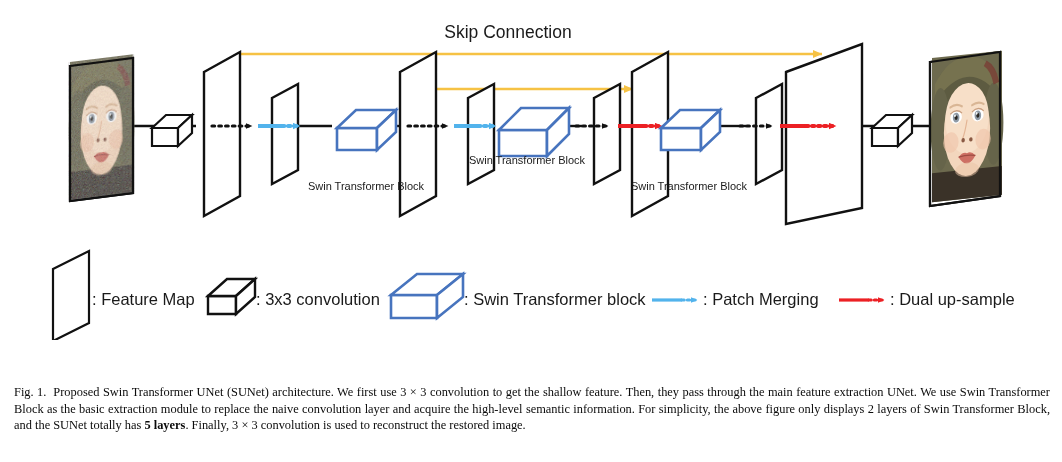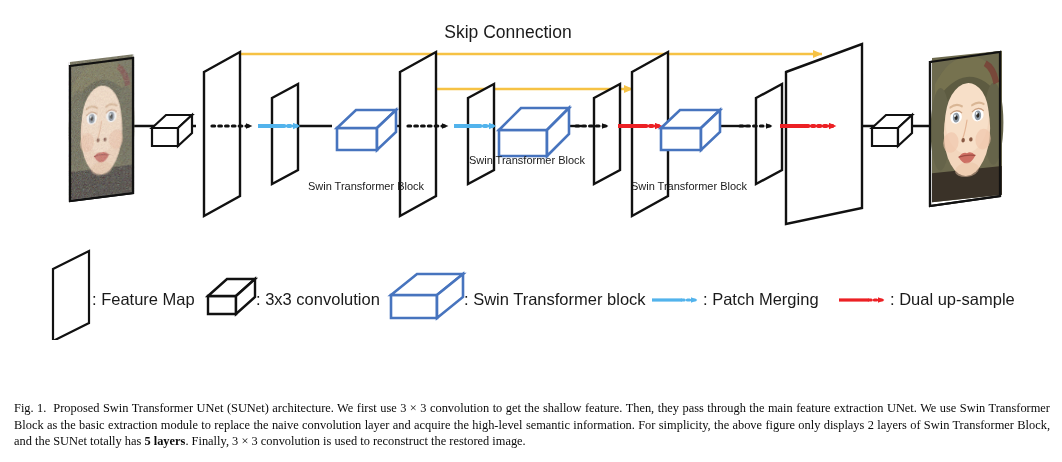--- a/index.html
+++ b/index.html
@@ -26,21 +26,21 @@
     position: absolute;
     left: 0;
     top: 0;
     width: 1062px;
     height: 340px;
     display: block;
   }
   .cap-block {
     position: absolute;
     left: 14px;
-    top: 400px;
+    top: 384px;
     width: 1036px;
     font-family: "Liberation Serif", serif;
     font-size: 12.4px;
     line-height: 1.33;
     text-align: justify;
     color: #0a0a0a;
   }
   .cap-block b { font-weight: bold; }
   .mathsym {
     font-family: "Liberation Serif", serif;

